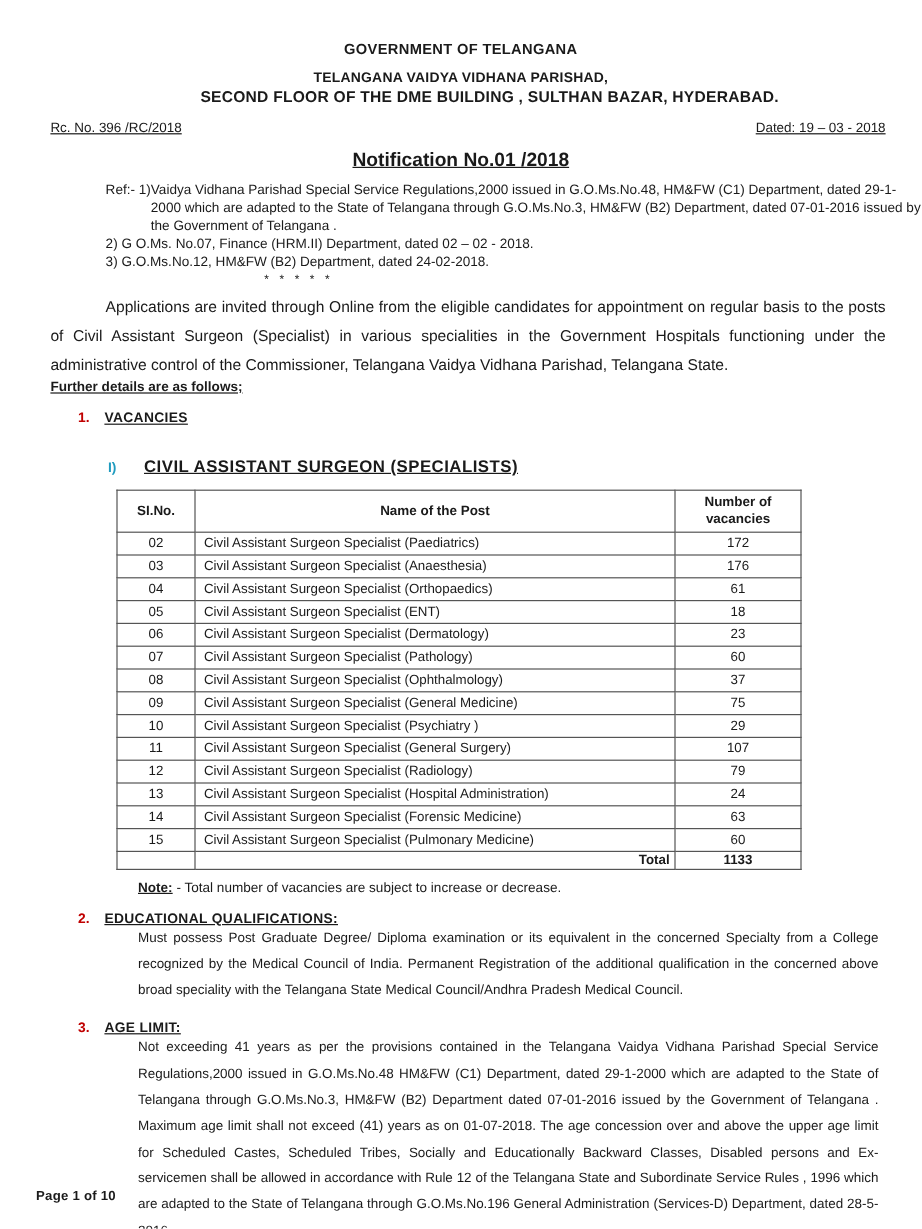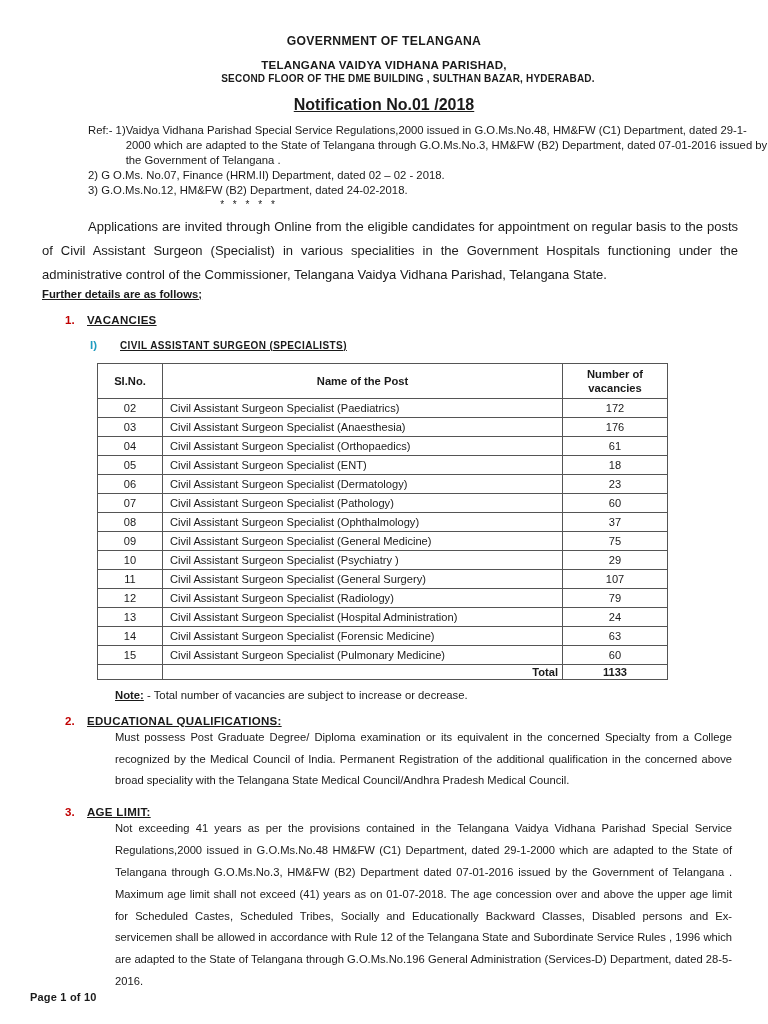--- a/index.html
+++ b/index.html
@@ -33,21 +33,21 @@
   .org-line1 {
     font-size: 12.2px;
     padding-top: 34px;
     letter-spacing: 0.3px;
   }
   .org-line2 {
     font-size: 11.6px;
     padding-top: 10px;
   }
   .org-line3 {
-    font-size: 10px;
+    font-size: 13px;
     padding-top: 2px;
     padding-left: 48px;
   }
 
   
   .rcrow {
     display: flex;
     justify-content: space-between;
     margin: 13px 30px 0 42px;
     font-size: 11.2px;
@@ -127,23 +127,24 @@
   }
   .subsec-num {
     color: #1f9bbf;
     font-weight: bold;
     font-size: 11.5px;
     width: 30px;
     flex: 0 0 30px;
   }
   .subsec-title {
     font-weight: bold;
-    font-size: 10px;
+    font-size: 14px;
     text-decoration: underline;
     letter-spacing: 0.4px;
+    margin-top: 12px;
   }
 
   
   .tbl-wrap { margin: 12px 0 0 97px; }
   table.vac {
     border-collapse: collapse;
     width: 571px;
     font-size: 11.1px;
   }
   table.vac td, table.vac th {
@@ -199,20 +200,24 @@
 <body>
 
 <div class="page">
 
   <div class="org-head">
     <div class="org-line1">GOVERNMENT OF TELANGANA</div>
     <div class="org-line2">TELANGANA VAIDYA VIDHANA PARISHAD,</div>
     <div class="org-line3">SECOND FLOOR OF THE   DME BUILDING , SULTHAN BAZAR, HYDERABAD.</div>
   </div>
 
+  <div class="rcrow">
+    <span>Rc. No. 396 /RC/2018</span>
+    <span>Dated: 19 – 03 - 2018</span>
+  </div>
 
   <div class="notif-title">Notification No.01 /2018</div>
 
   <div class="refblock">
     <div class="ref-r1">
       <span class="ref-label">Ref:- 1)</span>
       <span class="ref-body">Vaidya Vidhana Parishad Special Service Regulations,2000 issued in G.O.Ms.No.48, HM&amp;FW (C1) Department, dated 29-1-2000  which are adapted to the State of Telangana through G.O.Ms.No.3, HM&amp;FW (B2) Department, dated 07-01-2016 issued by the Government of Telangana .</span>
     </div>
     <div class="ref-sub">2)  G O.Ms. No.07, Finance (HRM.II) Department, dated    02 – 02 - 2018.</div>
     <div class="ref-sub">3) G.O.Ms.No.12, HM&amp;FW (B2) Department, dated 24-02-2018.</div>

